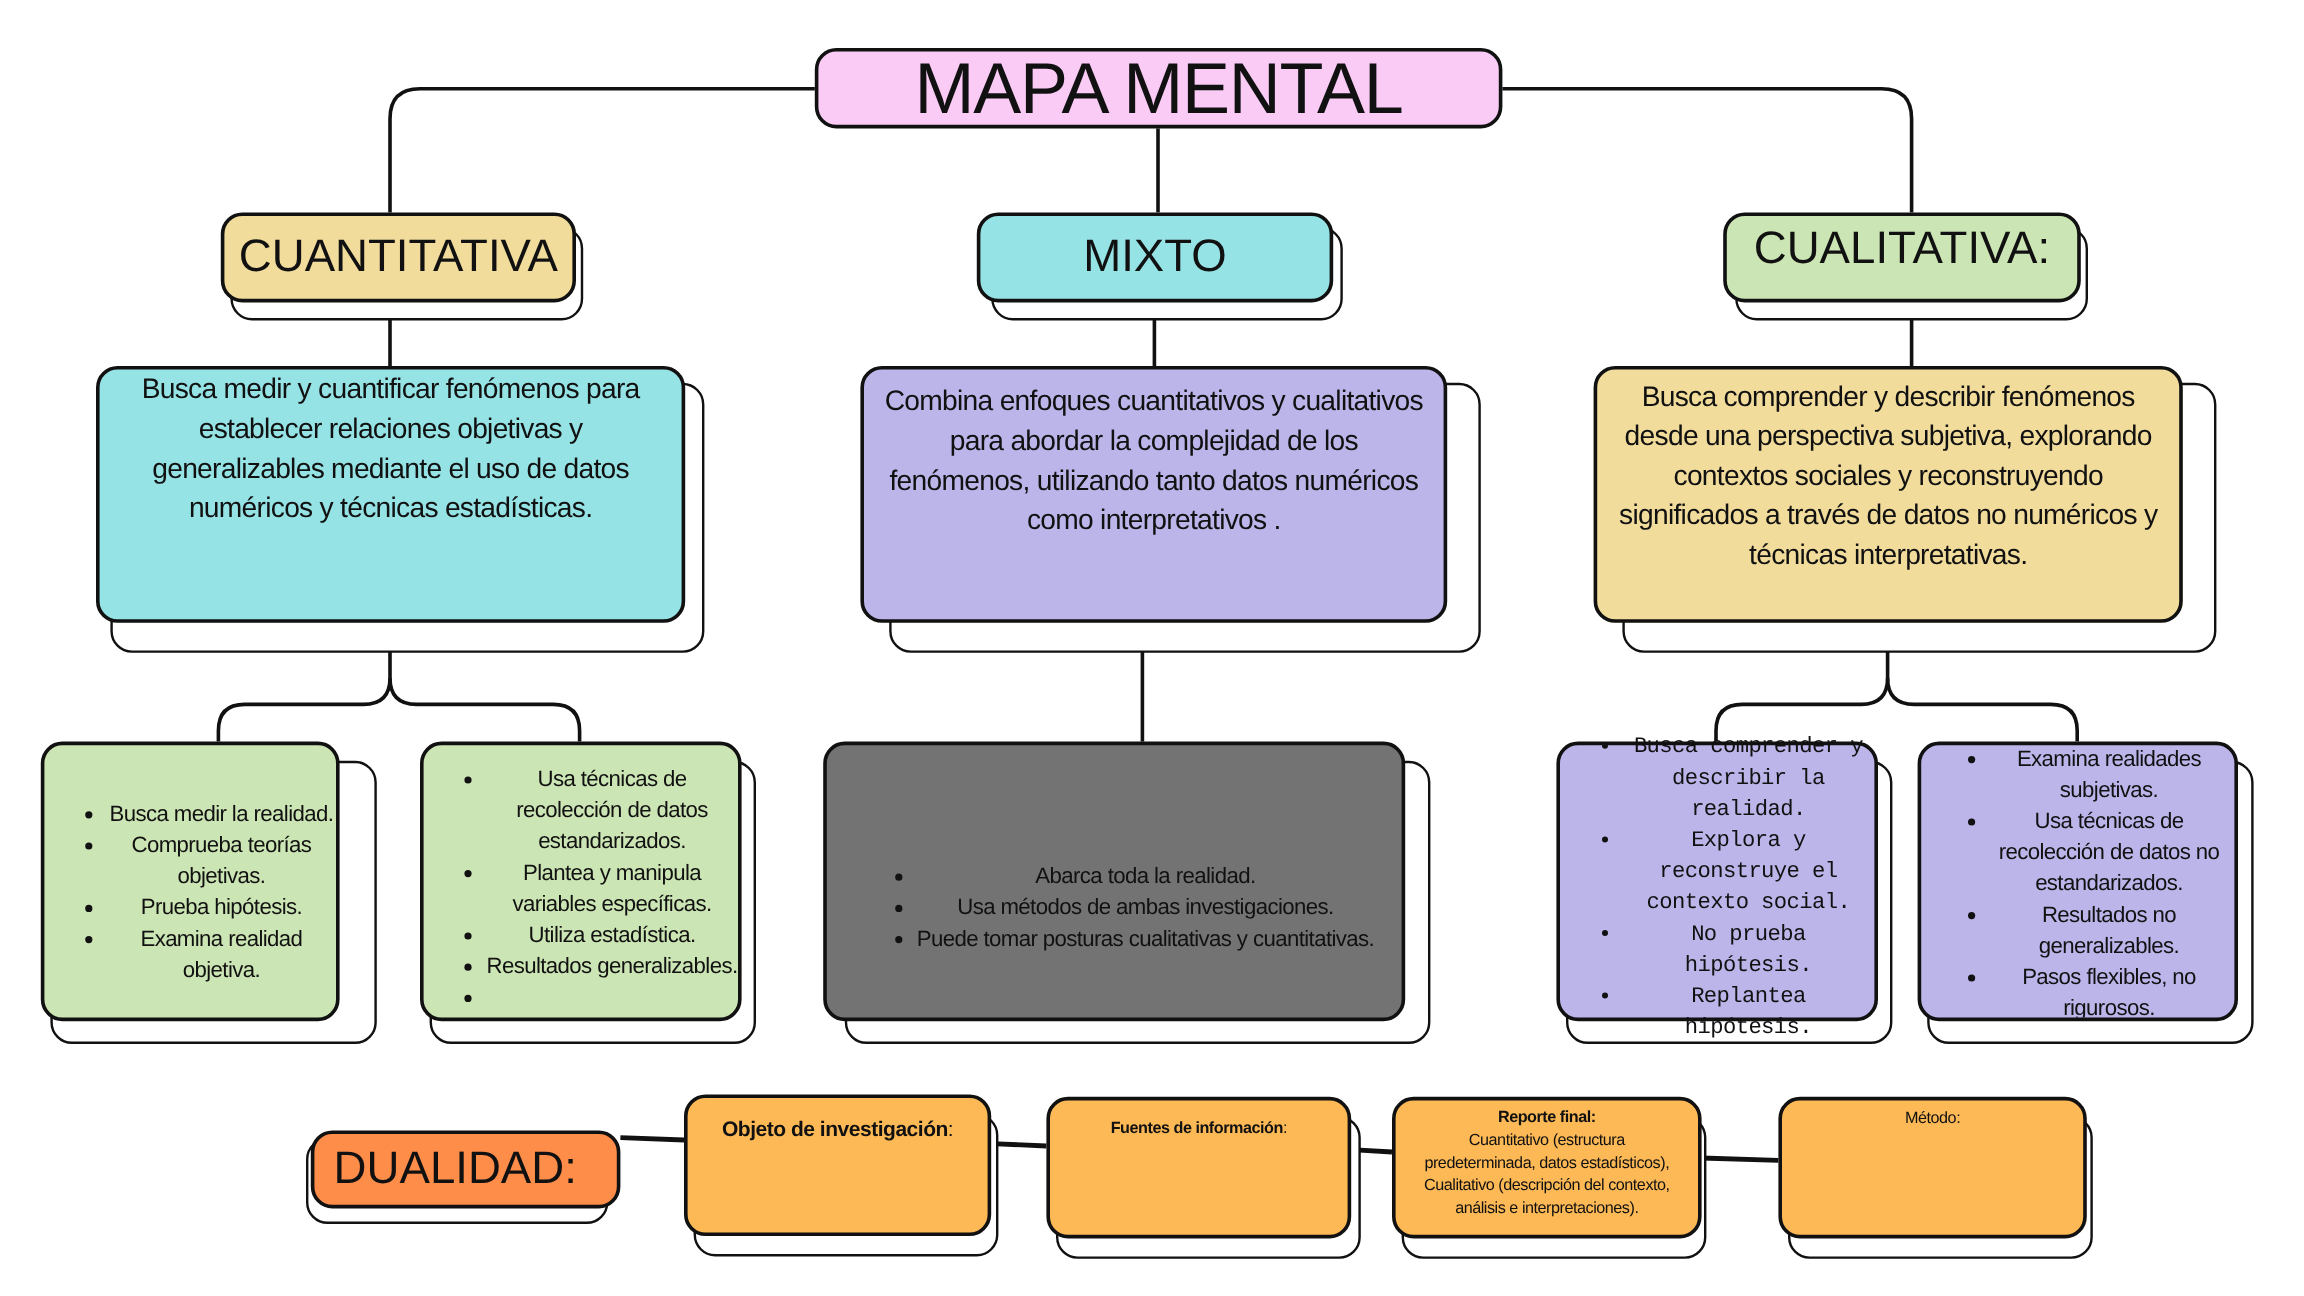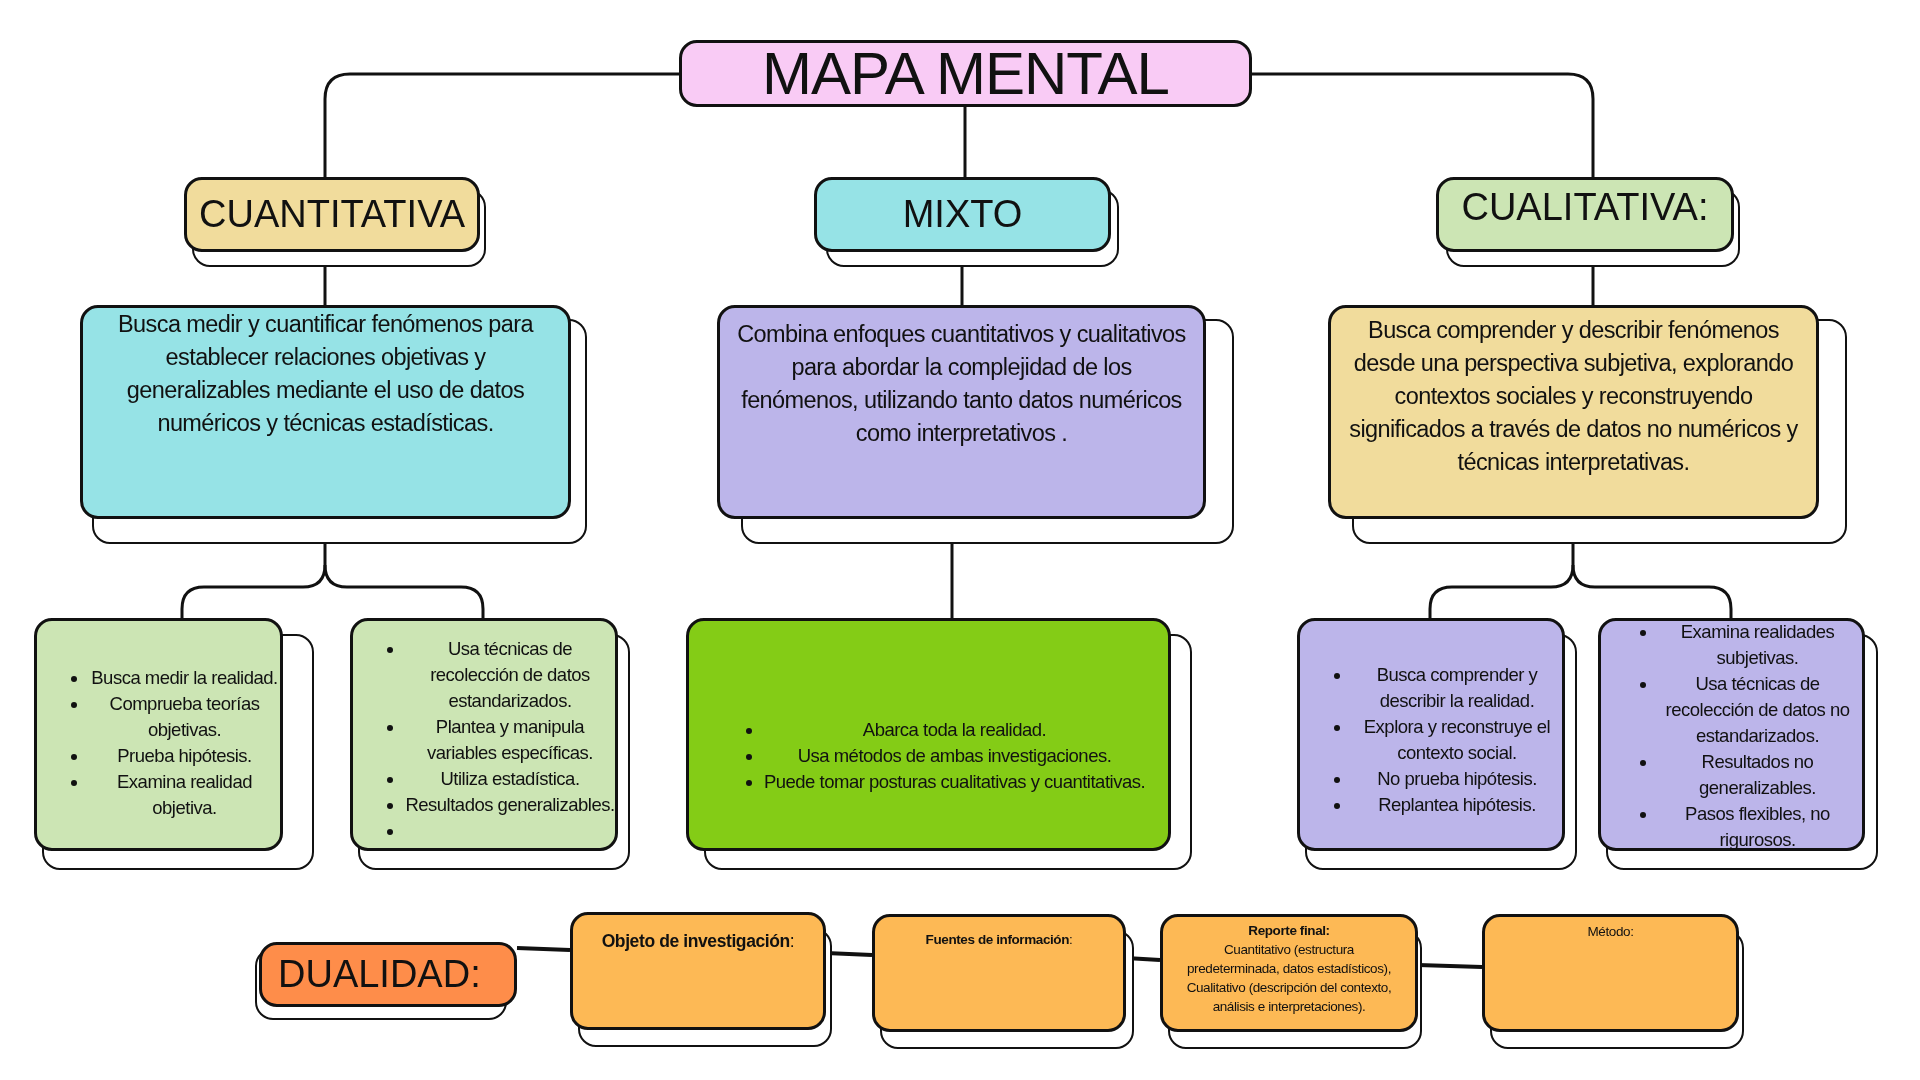--- a/index.html
+++ b/index.html
@@ -94,32 +94,32 @@
       <li>Plantea y manipula variables específicas.</li>
       <li>Utiliza estadística.</li>
       <li>Resultados generalizables.</li>
       <li></li>
     </ul>
   </div>
 </div>
 
 <div class="node" style="left:686px;top:618px;width:485px;height:233px;">
   <div class="shadow" style="left:18px;top:16px;width:484px;height:232px;"></div>
-  <div class="face list-face" style="background:#84cc16;padding-top:42px;">
+  <div class="face list-face" style="background:#737373;padding-top:42px;">
     <ul>
       <li>Abarca toda la realidad.</li>
       <li>Usa métodos de ambas investigaciones.</li>
       <li>Puede tomar posturas cualitativas y cuantitativas.</li>
     </ul>
   </div>
 </div>
 
 <div class="node" style="left:1297px;top:618px;width:268px;height:233px;">
   <div class="shadow" style="left:8px;top:16px;width:268px;height:232px;"></div>
-  <div class="face list-face" style="background:#bcb5ea;padding-top:10px;">
+  <div class="face list-face" style="background:#bcb5ea;padding-top:10px;font-family:Liberation Mono, monospace;">
     <ul style="width:220px;">
       <li>Busca comprender y describir la realidad.</li>
       <li>Explora y reconstruye el contexto social.</li>
       <li>No prueba hipótesis.</li>
       <li>Replantea hipótesis.</li>
     </ul>
   </div>
 </div>
 <div class="node" style="left:1598px;top:618px;width:267px;height:233px;">
   <div class="shadow" style="left:8px;top:16px;width:268px;height:232px;"></div>

